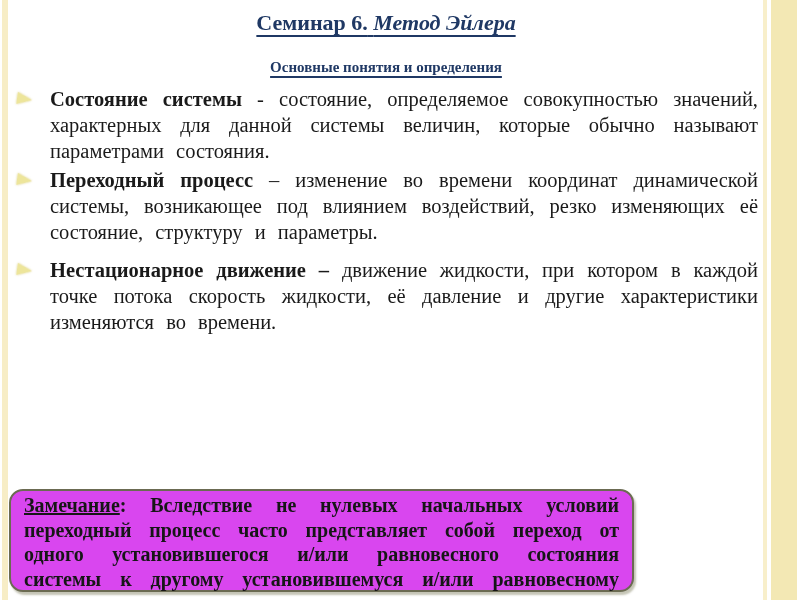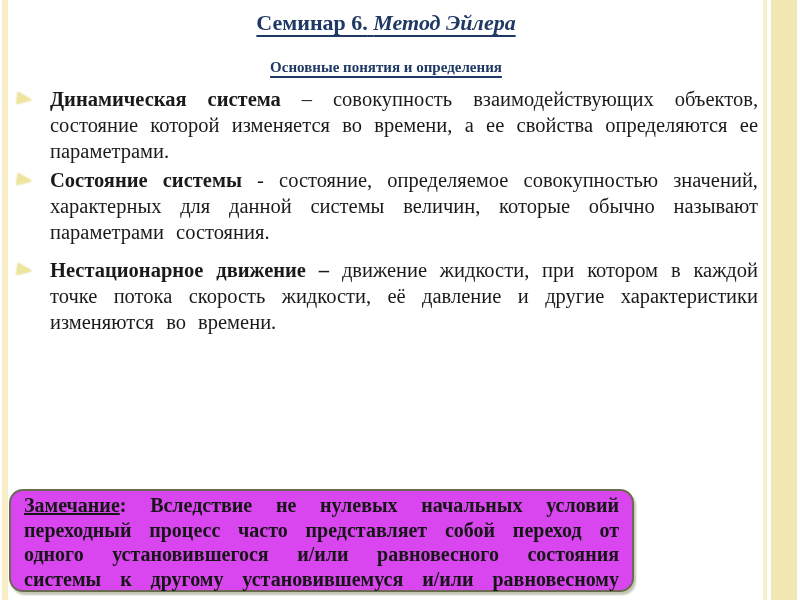--- a/index.html
+++ b/index.html
@@ -62,34 +62,34 @@
 <div class="stripe stripe-right-thin"></div>
 <div class="stripe stripe-right-wide"></div>
 
 <div class="content">
 
   <h1 class="title"><span>Семинар 6.</span>
     <span class="it">Метод Эйлера</span></h1>
 
   <h2 class="subtitle">Основные понятия и определения</h2>
 
-  <div class="bullet">
-    <span class="marker"></span>
-    <p><b>Динамическая система</b>
-      <span>–</span>
-      <span>совокупность взаимодействующих объектов, состояние которой изменяется во времени, а ее свойства определяются ее параметрами.</span></p>
-  </div>
 
   <div class="bullet">
     <span class="marker"></span>
     <p><b>Состояние системы</b>
       <span>-</span>
       <span>состояние, определяемое совокупностью значений, характерных для данной системы величин, которые обычно называют параметрами состояния.</span></p>
   </div>
 
+  <div class="bullet">
+    <span class="marker"></span>
+    <p><b>Переходный процесс</b>
+      <span>–</span>
+      <span>изменение во времени координат динамической системы, возникающее под влиянием воздействий, резко изменяющих её состояние, структуру и параметры.</span></p>
+  </div>
 
   <div class="bullet extra-gap">
     <span class="marker"></span>
     <p><b>Нестационарное движение –</b>
       <span></span>
       <span>движение жидкости, при котором в каждой точке потока скорость жидкости, её давление и другие характеристики изменяются во времени.</span></p>
   </div>
 
 
 </div>

